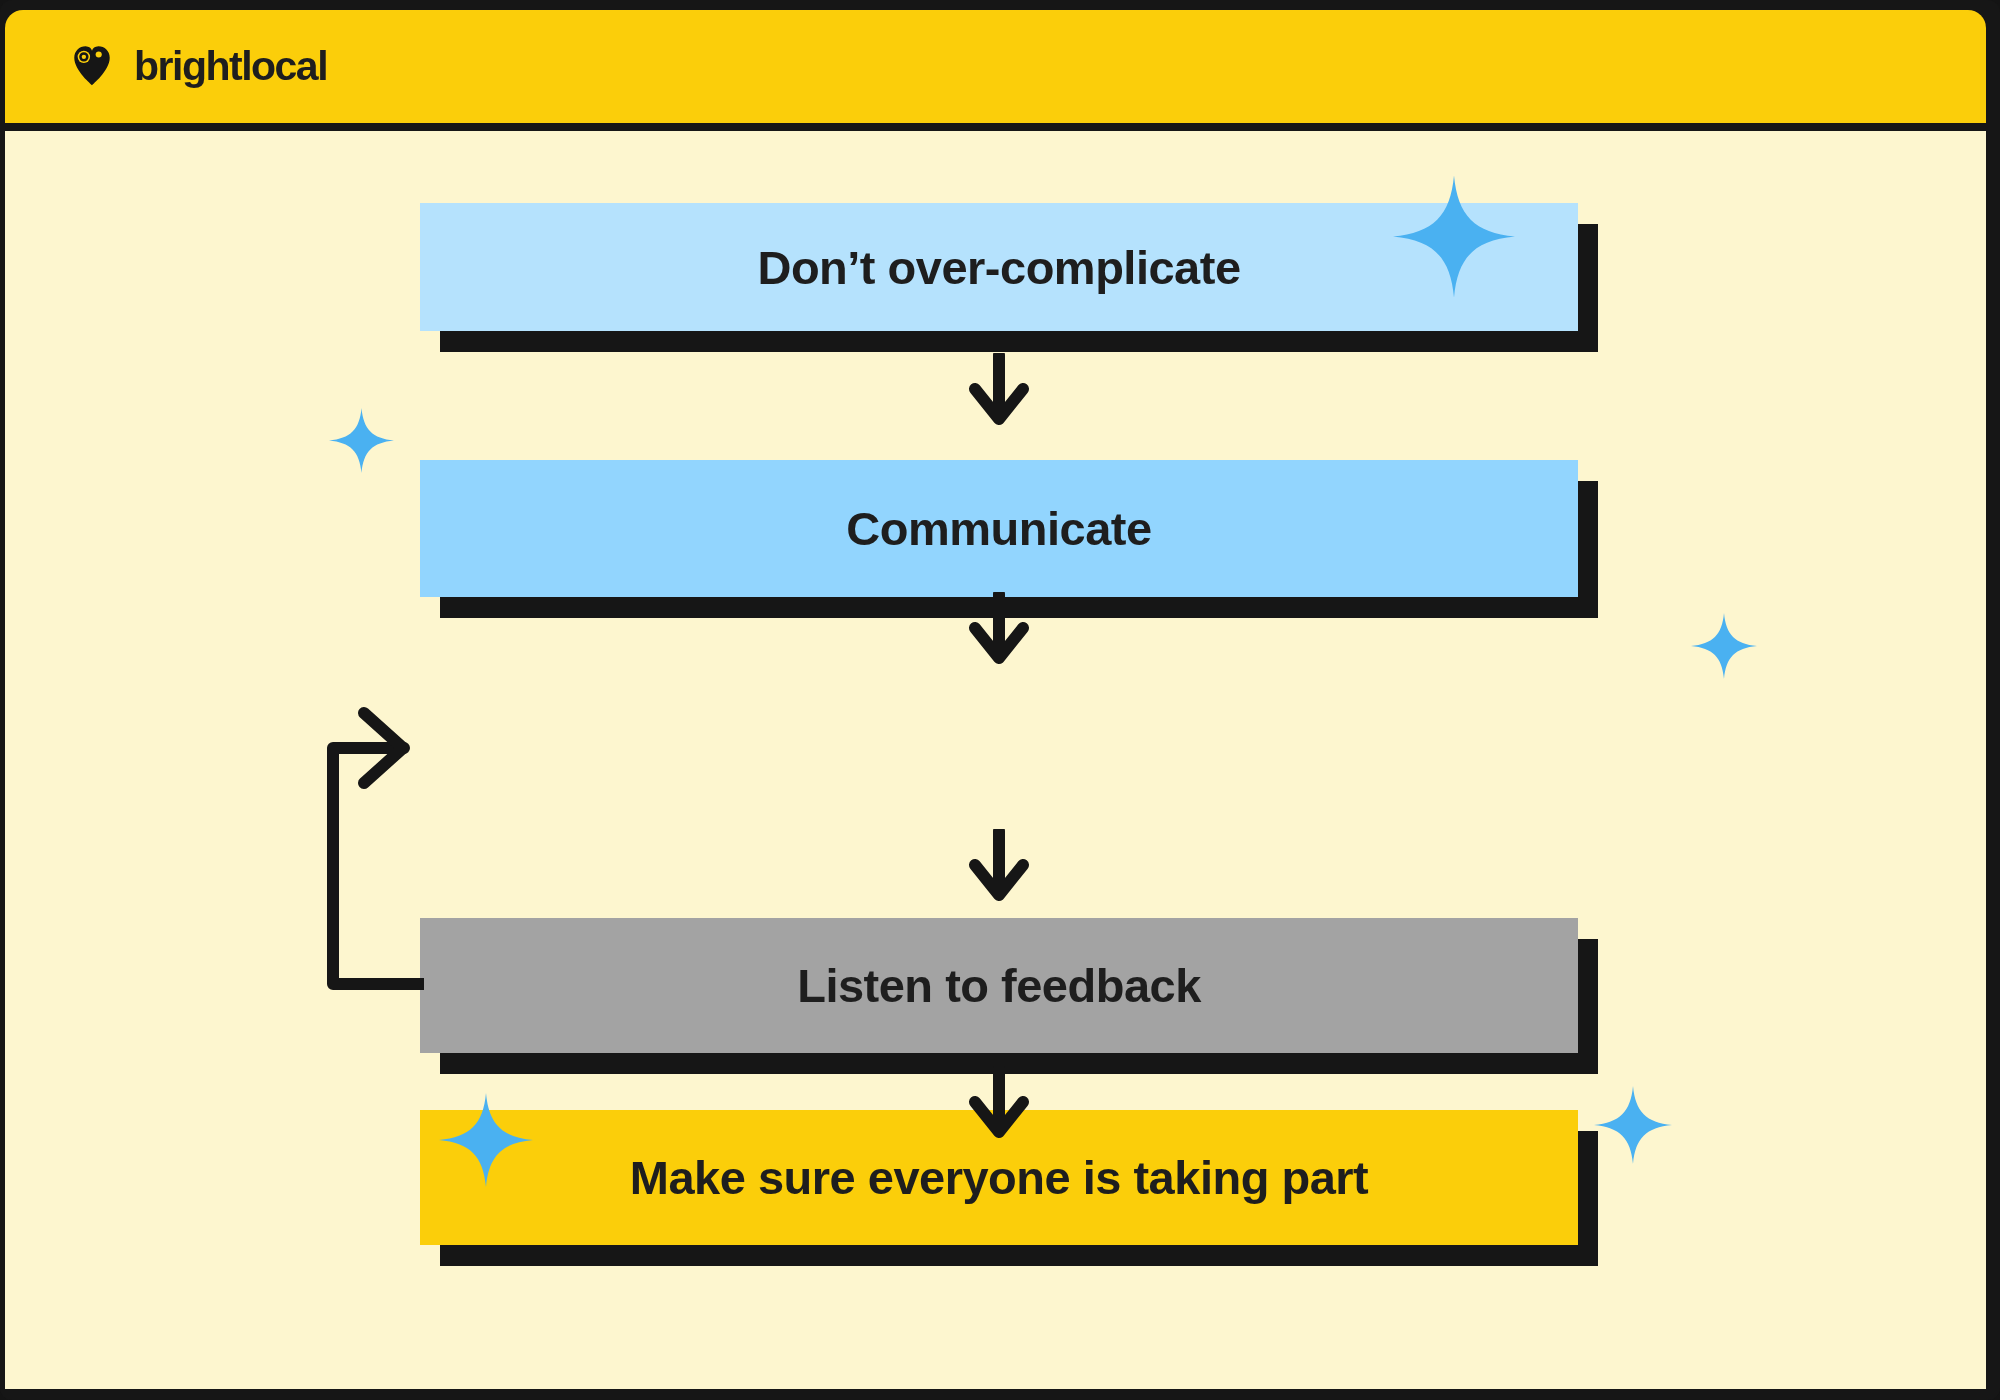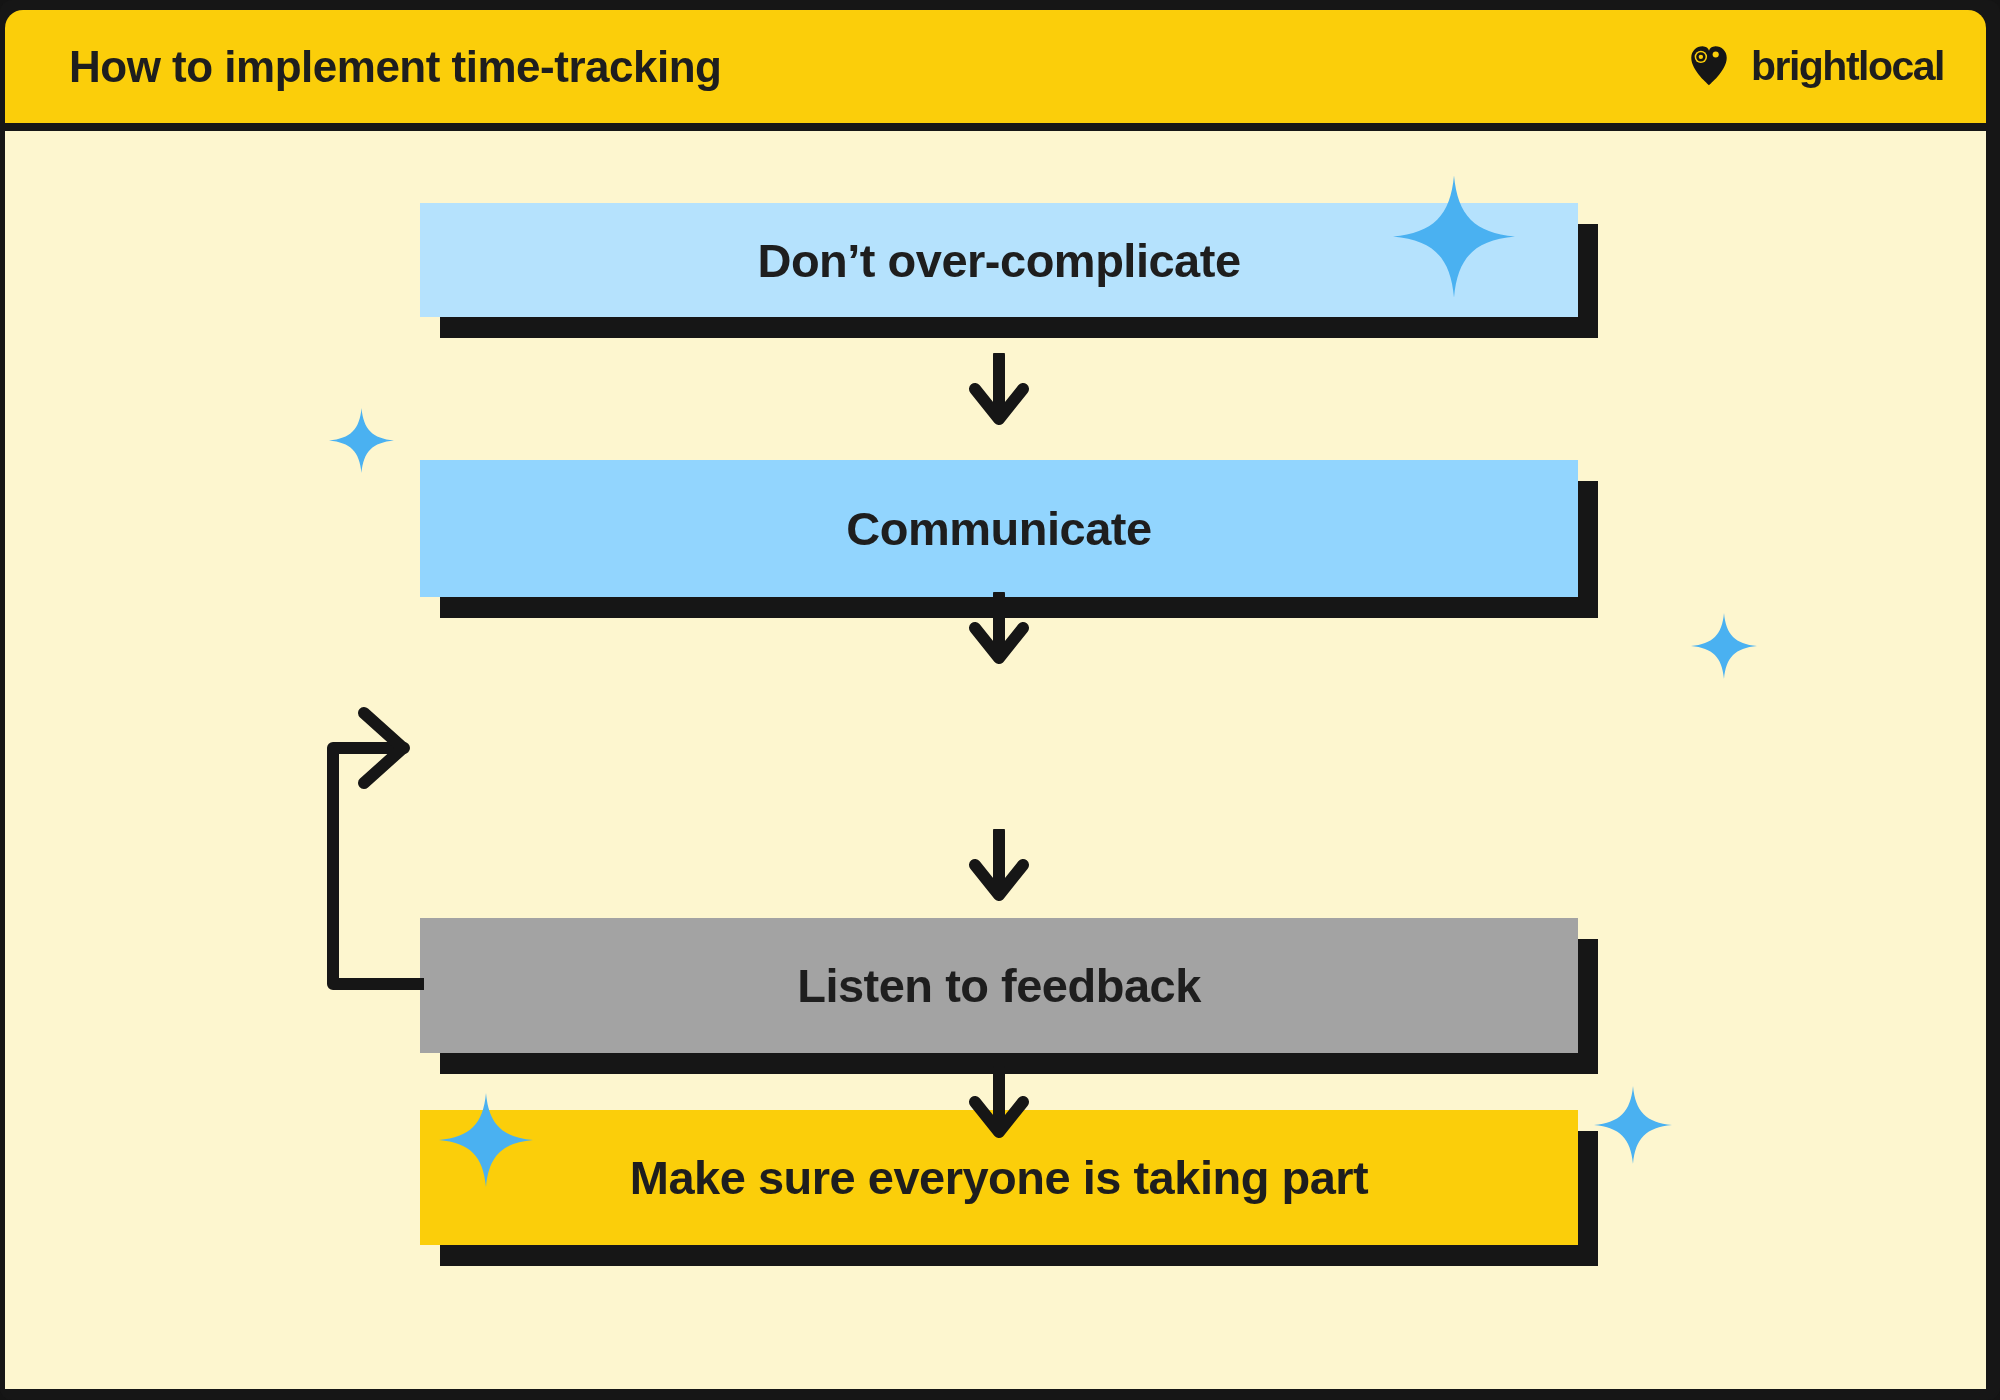--- a/index.html
+++ b/index.html
@@ -23,21 +23,21 @@
   .brand{display:flex;align-items:center;gap:19px;}
   .brand-text{font-size:41px;font-weight:700;color:var(--text);letter-spacing:-1.5px;}
 
   
   .body-panel{position:absolute;left:5px;top:131px;right:14px;bottom:11px;background:var(--body-bg);}
 
   
   .step{position:absolute;left:420px;width:1158px;display:flex;align-items:center;justify-content:center;
     box-shadow:20px 21px 0 var(--frame);}
   .step-label{font-size:47px;font-weight:700;color:var(--text);letter-spacing:-0.5px;}
-  .step1{top:203px;height:114px;}
+  .step1{top:203px;height:128px;}
   .step2{top:460px;height:137px;}
   .step3{top:681px;height:135px;}
   .step4{top:918px;height:135px;}
   .step5{top:1110px;height:135px;}
 
   
   .arrow-down{position:absolute;left:967px;width:64px;height:74px;}
   .arrow1{top:353px;} .arrow2{top:592px;} .arrow3{top:829px;} .arrow4{top:1066px;}
   .loop-arrow{position:absolute;left:320px;top:700px;width:104px;height:296px;}
   .stroke{stroke:var(--frame);stroke-width:12;fill:none;stroke-linecap:round;stroke-linejoin:round;}
@@ -51,21 +51,20 @@
   .sp3{left:1691px;top:611px;width:66px;height:70px;}
   .sp4{left:439px;top:1093px;width:94px;height:94px;}
   .sp5{left:1594px;top:1086px;width:78px;height:78px;}
 </style>
 </head>
 <body>
 
 <div class="canvas">
 
   <div class="header">
-    <div class="title">How to implement time-tracking</div>
     <div class="brand">
       <span>
         <svg width="46" height="46" viewBox="0 0 48 48">
           <path fill="#161616" d="M24 45 C24 45 5.5 30 5.5 16.5 C5.5 9.5 10.8 4.5 17.3 4.5 C21 4.5 23.4 6.8 24 9 C24.6 6.8 27 4.5 30.7 4.5 C37.2 4.5 42.5 9.5 42.5 16.5 C42.5 30 24 45 24 45 Z"></path>
           <circle cx="15.5" cy="15.5" r="6.5" fill="#fbce0a"></circle>
           <circle cx="15.5" cy="15.5" r="3.6" fill="none" stroke="#161616" stroke-width="2.6"></circle>
           <circle cx="31" cy="13" r="3.2" fill="#fbce0a"></circle>
         </svg>
       </span>
       <span class="brand-text">brightlocal</span>

